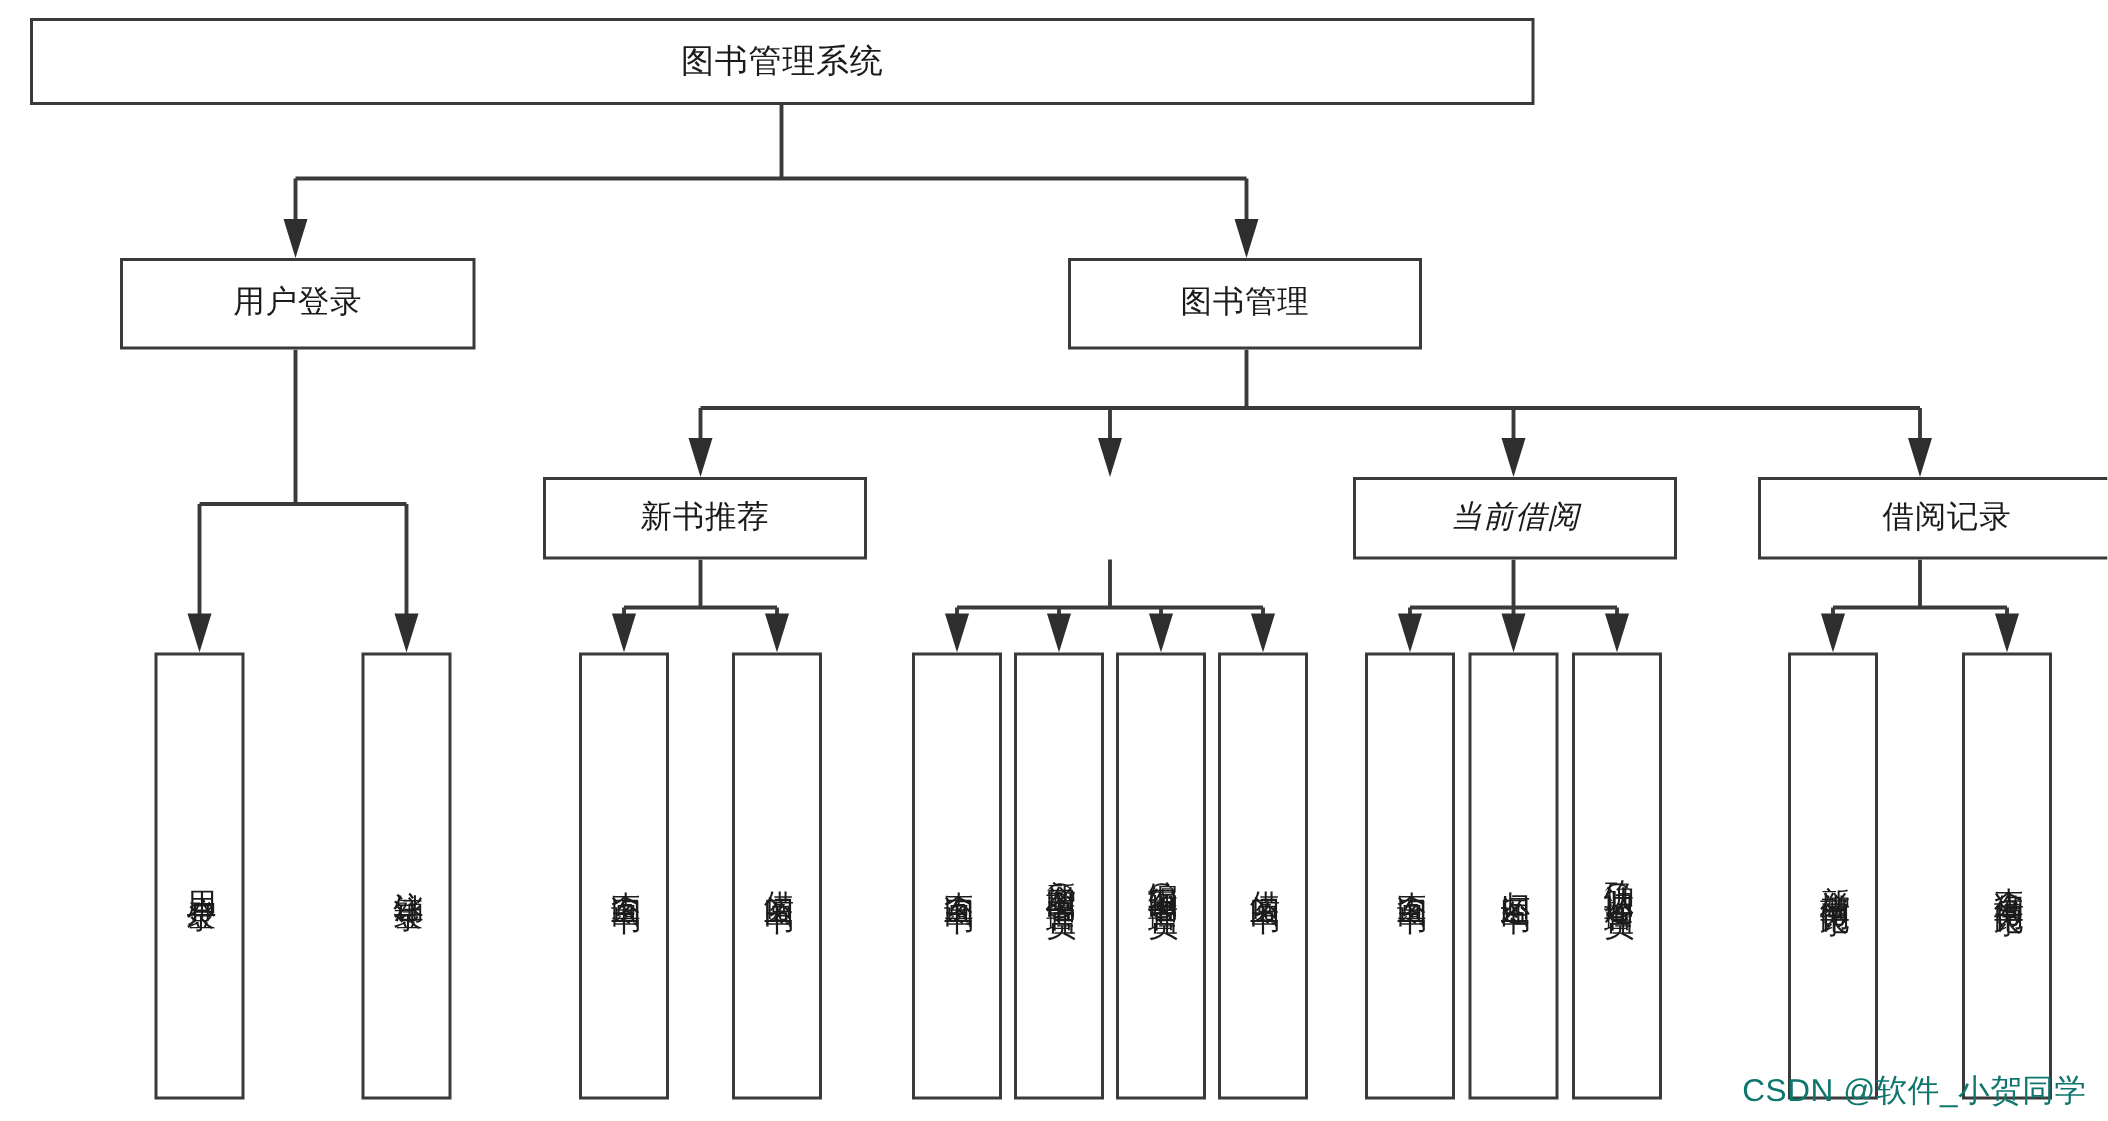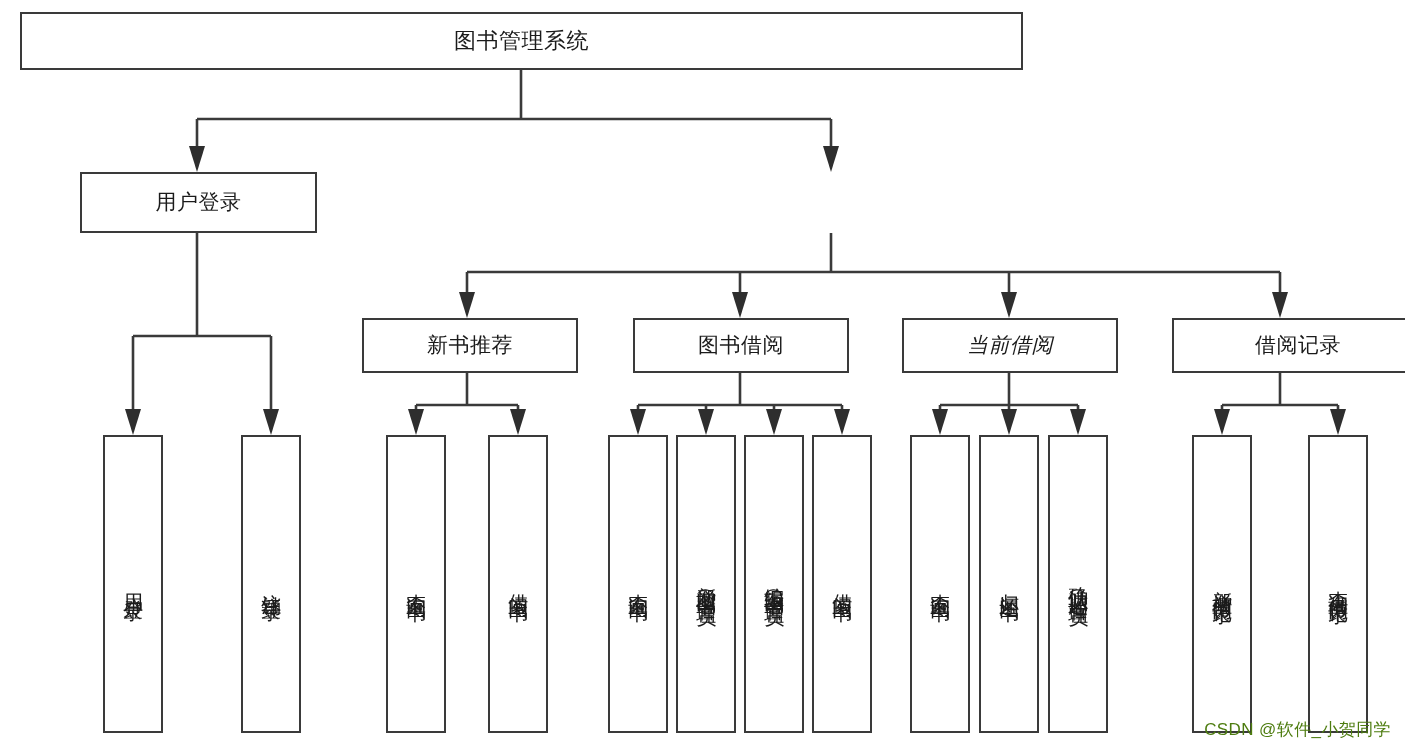--- a/index.html
+++ b/index.html
@@ -63,22 +63,22 @@
     text-orientation: upright;
     display: block;
     white-space: nowrap;
   }
   .node.root { font-size: 22px; }
   
   #watermark {
     position: absolute;
     right: 14px;
     bottom: 6px;
-    font-size: 17px;
-    color: #4d7c0f;
+    font-size: 21px;
+    color: #0f766e;
     white-space: nowrap;
     letter-spacing: 0.4px;
   }
 </style>
 </head>
 <body>
 
 <div id="canvas">
 
   <svg id="wires" viewBox="0 0 1405 747">
@@ -146,27 +146,27 @@
     <polygon points="1338,435 1330,409 1346,409"></polygon>
   </svg>
 
   <div class="node h root" style="left:20px; top:12px; width:1003px; height:58px;">
     <span class="lbl">图书管理系统</span>
   </div>
 
   <div class="node h" style="left:80px; top:172px; width:237px; height:61px;">
     <span class="lbl">用户登录</span>
   </div>
+  <div class="node h" style="left:712px; top:172px; width:236px; height:61px;">
+    <span class="lbl">图书管理</span>
+  </div>
 
   <div class="node h" style="left:362px; top:318px; width:216px; height:55px;">
     <span class="lbl">新书推荐</span>
   </div>
-  <div class="node h" style="left:633px; top:318px; width:216px; height:55px;">
-    <span class="lbl">图书借阅</span>
-  </div>
   <div class="node h" style="left:902px; top:318px; width:216px; height:55px;font-style:italic;">
     <span class="lbl">当前借阅</span>
   </div>
   <div class="node h" style="left:1172px; top:318px; width:252px; height:55px;">
     <span class="lbl">借阅记录</span>
   </div>
 
   <div class="node v" style="left:103px; top:435px; width:60px; height:298px;">
     <span class="lbl">用户登录</span>
   </div>

